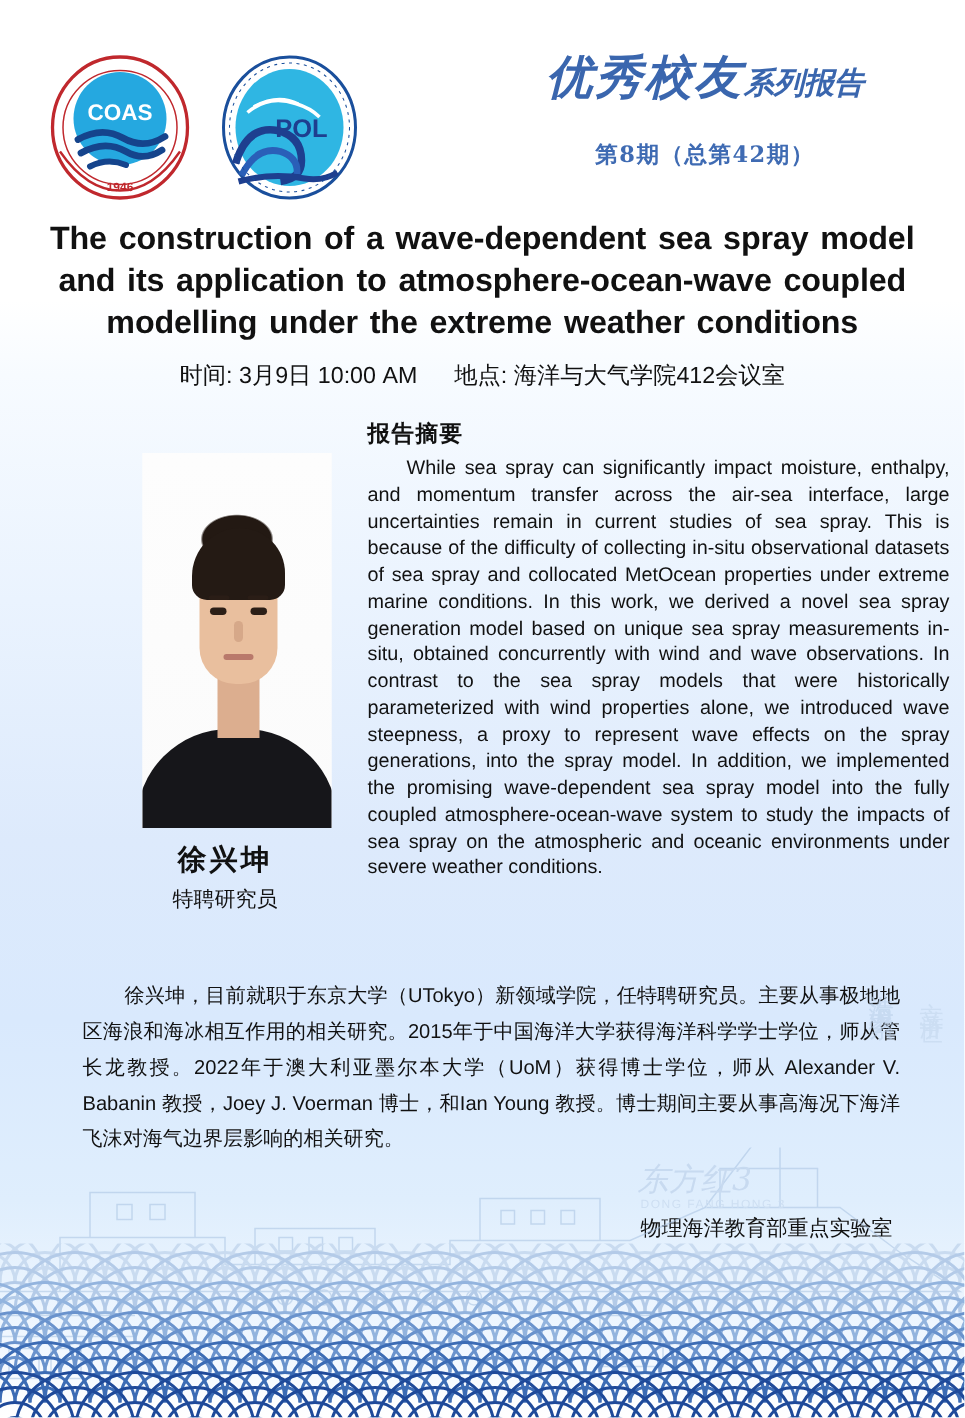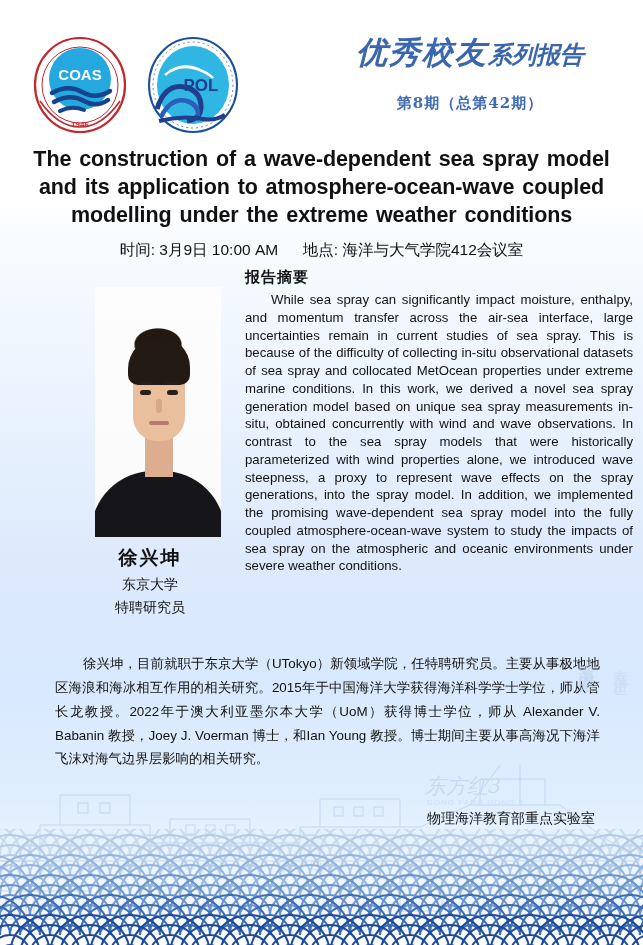--- a/index.html
+++ b/index.html
@@ -57,42 +57,42 @@
   }
   .brand-l1 {
     font-size:30px; letter-spacing:6px; font-weight:bold;
     font-style:italic; color:#3366b0; line-height:1.15;
   }
   .brand-l2 {
     font-size:31px; font-weight:bold; font-style:italic;
     color:#3a66ae; line-height:1.2; letter-spacing:2px;
     margin-top:2px;
   }
-  .brand-l2 .small { font-size:24px; letter-spacing:0px; }
+  .brand-l2 .small { font-size:20px; letter-spacing:0px; }
   .brand-l3 {
     font-size:15px; color:#3f6bb3; margin-top:23px; letter-spacing:1px;
     font-weight:bold;
   }
 
   
   .title {
     position:absolute; left:12px; top:146px; width:619px;
     text-align:center;
     font-size:21.5px; font-weight:bold; line-height:1.30;
     color:#111; letter-spacing:-0.1px;
     word-spacing:2px;
   }
   .meta {
     position:absolute; left:12px; top:240px; width:619px;
     text-align:center; font-size:15.5px; font-weight:normal; color:#111;
   }
   .meta .gap { display:inline-block; width:16px; }
 
   
-  .photo-col { position:absolute; left:95px; top:287px; width:110px; }
+  .photo-col { position:absolute; left:95px; top:302px; width:110px; }
   .photo {
     width:126px; height:250px;
     background:
       radial-gradient(ellipse 46px 30px at 50% 90%, #1b1b1f 55%, transparent 58%),
       radial-gradient(ellipse 34px 44px at 50% 44%, #e8bd9c 60%, transparent 63%),
       radial-gradient(ellipse 38px 26px at 50% 23%, #231913 60%, transparent 64%),
       linear-gradient(#fdfdfd,#fbfbfb);
     background-color:#fcfcfc;
     position:relative; overflow:hidden;
   }
@@ -133,21 +133,21 @@
   .speaker-name {
     margin-top:8px; text-align:center; font-size:19px; font-weight:bold; color:#111;
     letter-spacing:2px;
   }
   .speaker-aff {
     margin-top:3px; text-align:center; font-size:14px; color:#111; line-height:1.45;
   }
 
   .abstract-col { position:absolute; left:245px; top:268px; width:388px; }
   .sec-h {
-    font-size:15px; font-weight:bold; color:#111; margin-bottom:4px; letter-spacing:1px;
+    font-size:15px; font-weight:bold; color:#111; margin-bottom:4px; letter-spacing:1px;margin-top:12px;
   }
   .abstract-text {
     font-size:13.2px; line-height:1.345; color:#111;
     text-align:justify; text-justify:inter-word;
     text-indent:26px;
   }
   .recommender {
     position:absolute; left:245px; top:632px; width:388px;
     text-align:center; font-size:14.5px; font-weight:bold; color:#111;
     letter-spacing:1px; padding-left:30px;
@@ -220,21 +220,20 @@
       <div class="head"></div>
       <div class="hair"></div>
       <div class="brow-l"></div>
       <div class="brow-r"></div>
       <div class="eye-l"></div>
       <div class="eye-r"></div>
       <div class="nose"></div>
       <div class="mouth"></div>
     </div>
     <div class="speaker-name">徐兴坤</div>
-    <div class="speaker-aff">东京大学</div>
     <div class="speaker-aff">特聘研究员</div>
   </div>
 
   <div class="abstract-col">
     <div class="sec-h">报告摘要</div>
     <div class="abstract-text">While sea spray can significantly impact moisture, enthalpy, and momentum transfer across the air-sea interface, large uncertainties remain in current studies of sea spray. This is because of the difficulty of collecting in-situ observational datasets of sea spray and collocated MetOcean properties under extreme marine conditions. In this work, we derived a novel sea spray generation model based on unique sea spray measurements in-situ, obtained concurrently with wind and wave observations. In contrast to the sea spray models that were historically parameterized with wind properties alone, we introduced wave steepness, a proxy to represent wave effects on the spray generations, into the spray model. In addition, we implemented the promising wave-dependent sea spray model into the fully coupled atmosphere-ocean-wave system to study the impacts of sea spray on the atmospheric and oceanic environments under severe weather conditions.</div>
   </div>
 
 
   <div class="bio">

